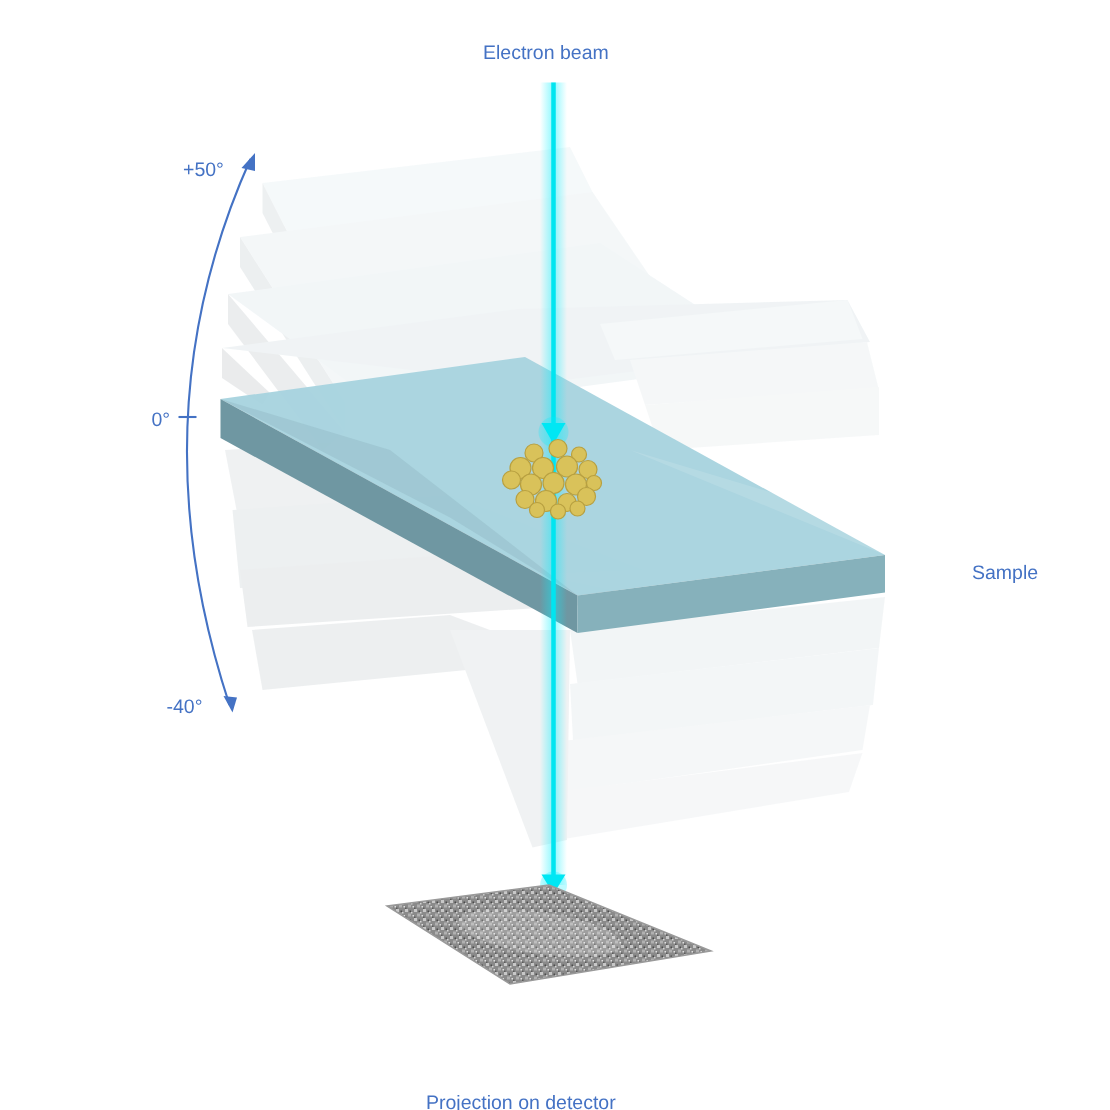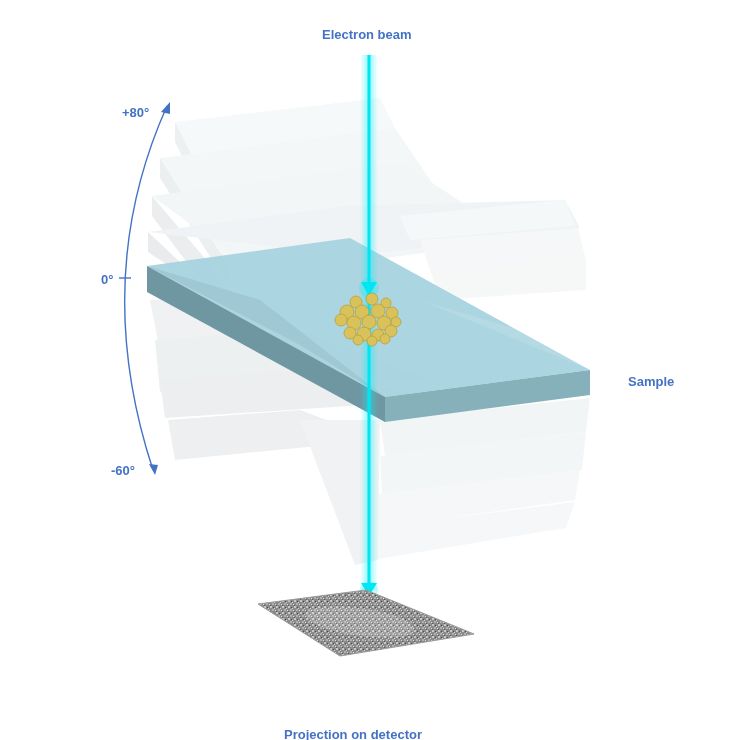--- a/index.html
+++ b/index.html
@@ -1,20 +1,20 @@
 <!DOCTYPE html>
 <html><head>
   <meta charset="utf-8">
   <style>
     html, body { margin: 0; padding: 0; background: #ffffff; }
     body { width: 740px; height: 740px; overflow: hidden; position: relative; font-family: "Liberation Sans", sans-serif; }
     #diagram { position: absolute; left: 0; top: 0; width: 740px; height: 740px; }
-    .label { position: absolute; color: #4472c4; font-size: 13px; font-family: "Liberation Sans", sans-serif; white-space: nowrap; font-weight: bold; }
+    .label { position: absolute; color: #4472c4; font-size: 13px; font-family: "Liberation Sans", sans-serif; white-space: nowrap; }
     #lbl-beam { left: 322px; top: 27px; }
-    #lbl-sample { left: 628px; top: 374px; }
+    #lbl-sample { left: 648px; top: 374px; }
     #lbl-proj { left: 284px; top: 727px; }
     #lbl-p60 { left: 122px; top: 105px; }
     #lbl-0 { left: 101px; top: 272px; }
     #lbl-m60 { left: 111px; top: 463px; }
   </style>
 </head>
 <body>
 
 <svg id="diagram" viewBox="0 0 740 740" xmlns="http://www.w3.org/2000/svg">
   <defs>
@@ -109,15 +109,15 @@
     <path d="M167,106 Q90,278 153,470"></path>
     <line x1="119" y1="278" x2="131" y2="278"></line>
   </g>
   <polygon points="170,102 161,112 170,114" fill="#4472c4"></polygon>
   <polygon points="149,464 158,465 155,475" fill="#4472c4"></polygon>
 </svg>
 
 <div class="label" id="lbl-beam">Electron beam</div>
 <div class="label" id="lbl-sample">Sample</div>
 <div class="label" id="lbl-proj">Projection on detector</div>
-<div class="label" id="lbl-p60">+80°</div>
+<div class="label" id="lbl-p60">+50°</div>
 <div class="label" id="lbl-0">0°</div>
-<div class="label" id="lbl-m60">-60°</div>
+<div class="label" id="lbl-m60">-40°</div>
 
 </body></html>

